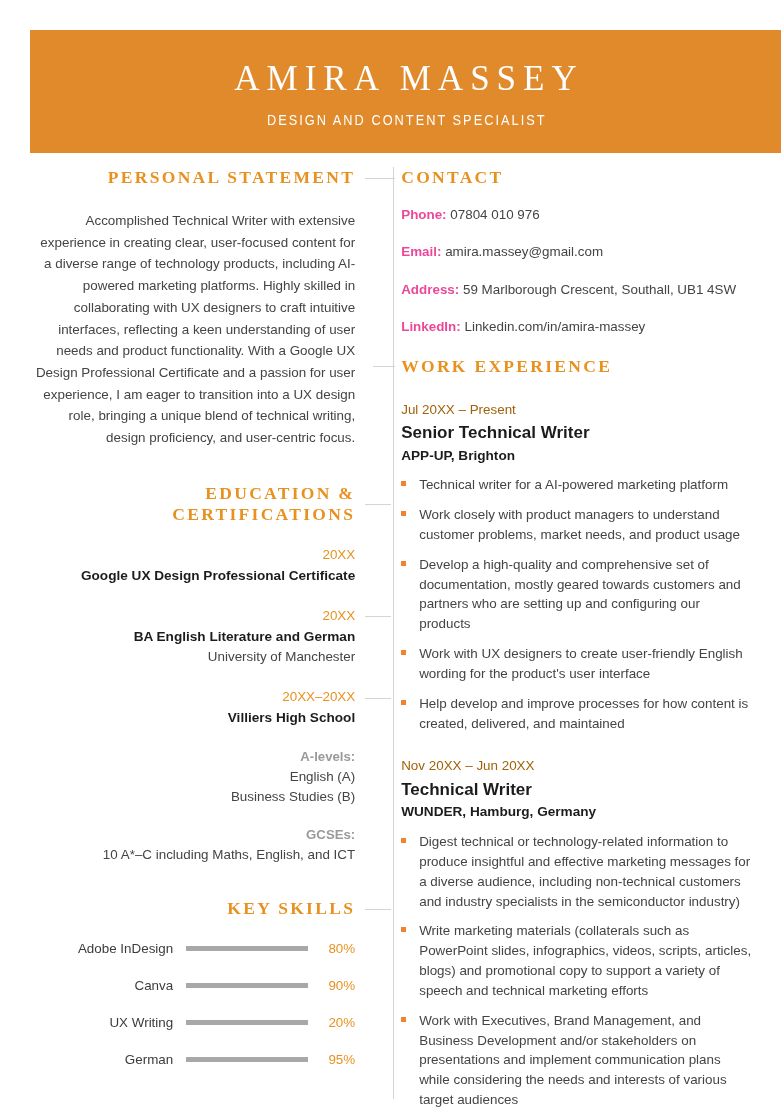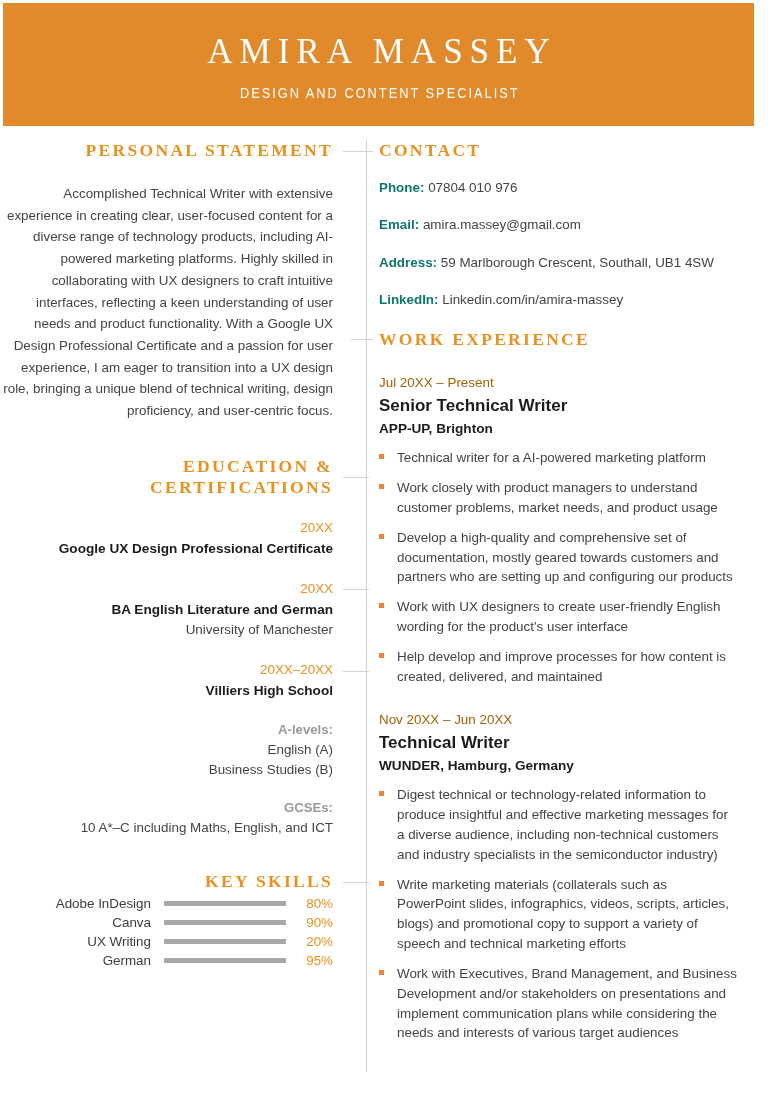--- a/index.html
+++ b/index.html
@@ -11,21 +11,21 @@
     font-family: "Liberation Sans", sans-serif;
     color: #3c3c3c;
     position: relative;
     overflow: hidden;
   }
 
   .page {
     position: relative;
     width: 784px;
     height: 1109px;
-    padding: 3px;
+    padding: 30px;
   }
 
   
   .banner {
     background: #e08a2b;
     height: 123px;
     width: 751px;
     display: flex;
     flex-direction: column;
     align-items: center;
@@ -156,21 +156,21 @@
     line-height: 1.45;
   }
   .edu-gap { margin-top: 19px; }
 
   
   .skills-head { margin-top: 34px; }
   .skill-row {
     display: flex;
     align-items: center;
     justify-content: flex-end;
-    margin-top: 4px;
+    margin-top: 22px;
     position: relative;
   }
   .skill-row.ticked::after {
     content: "";
     position: absolute;
     right: -36px;
     top: 50%;
     width: 26px;
     height: 1px;
     background: #d4d4d4;
@@ -202,21 +202,21 @@
   }
 
   
   .contact-list { margin-top: 17px; }
   .contact-item {
     font-size: 13.4px;
     color: #444444;
     margin-bottom: 18px;
     line-height: 1.45;
   }
-  .contact-item b { color: #0f766e; font-weight: 700; }
+  .contact-item b { color: #ec4899; font-weight: 700; }
 
   
   .work-head { margin-top: 19px; }
   .job { margin-top: 23px; }
   .job-date {
     color: #a16207;
     font-size: 13.4px;
     line-height: 1.5;
   }
   .job-role {

